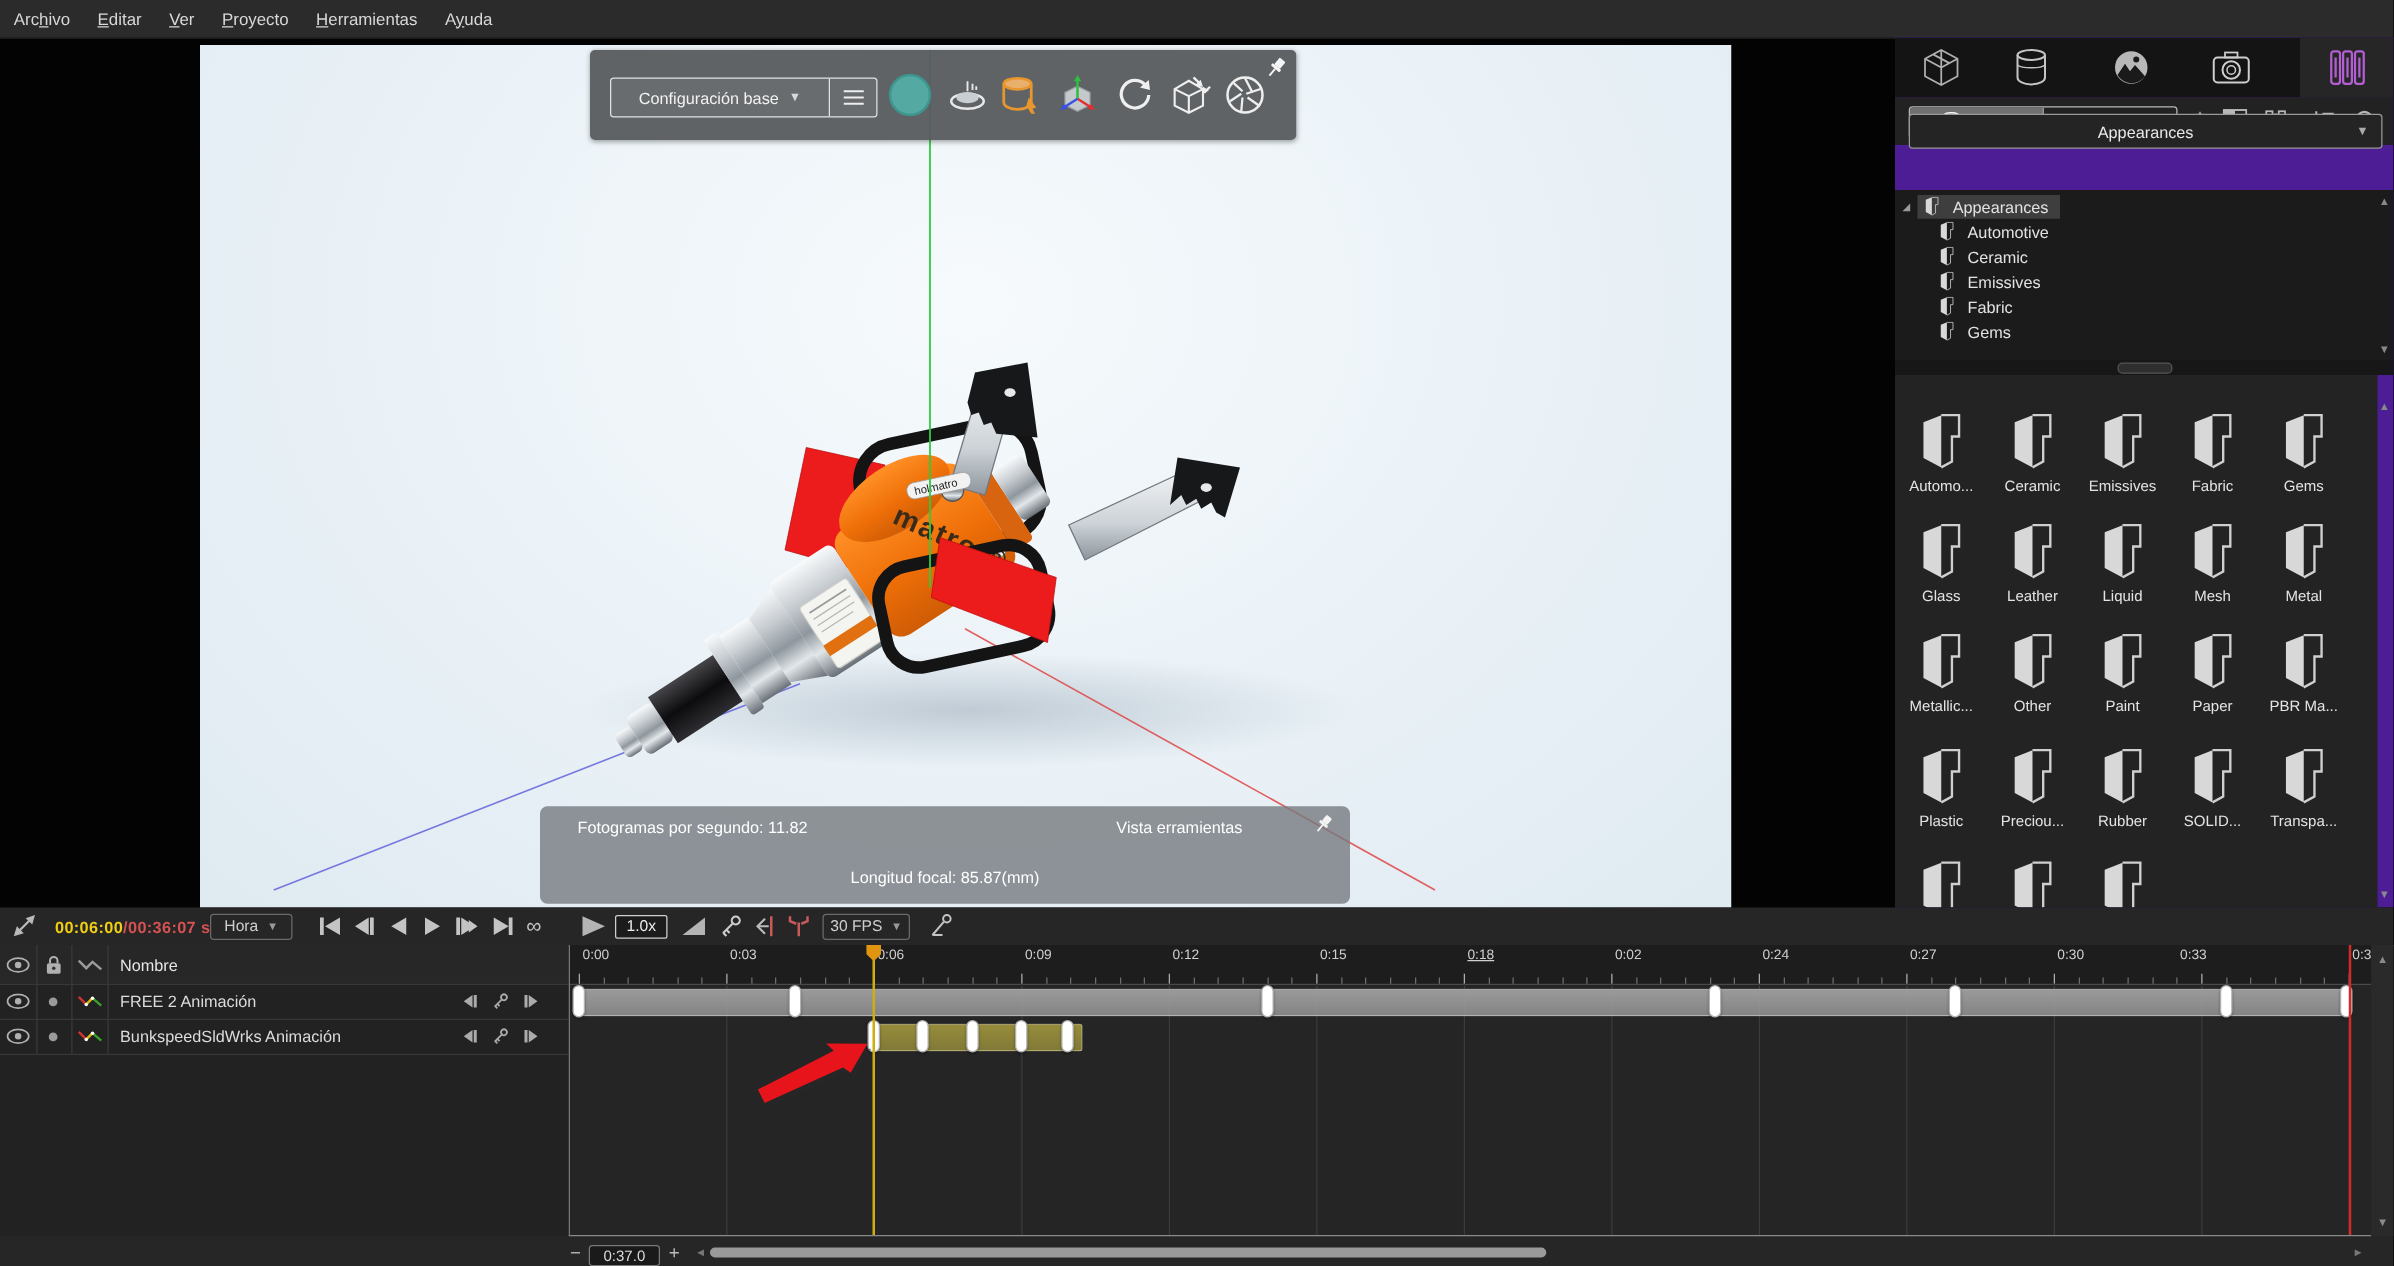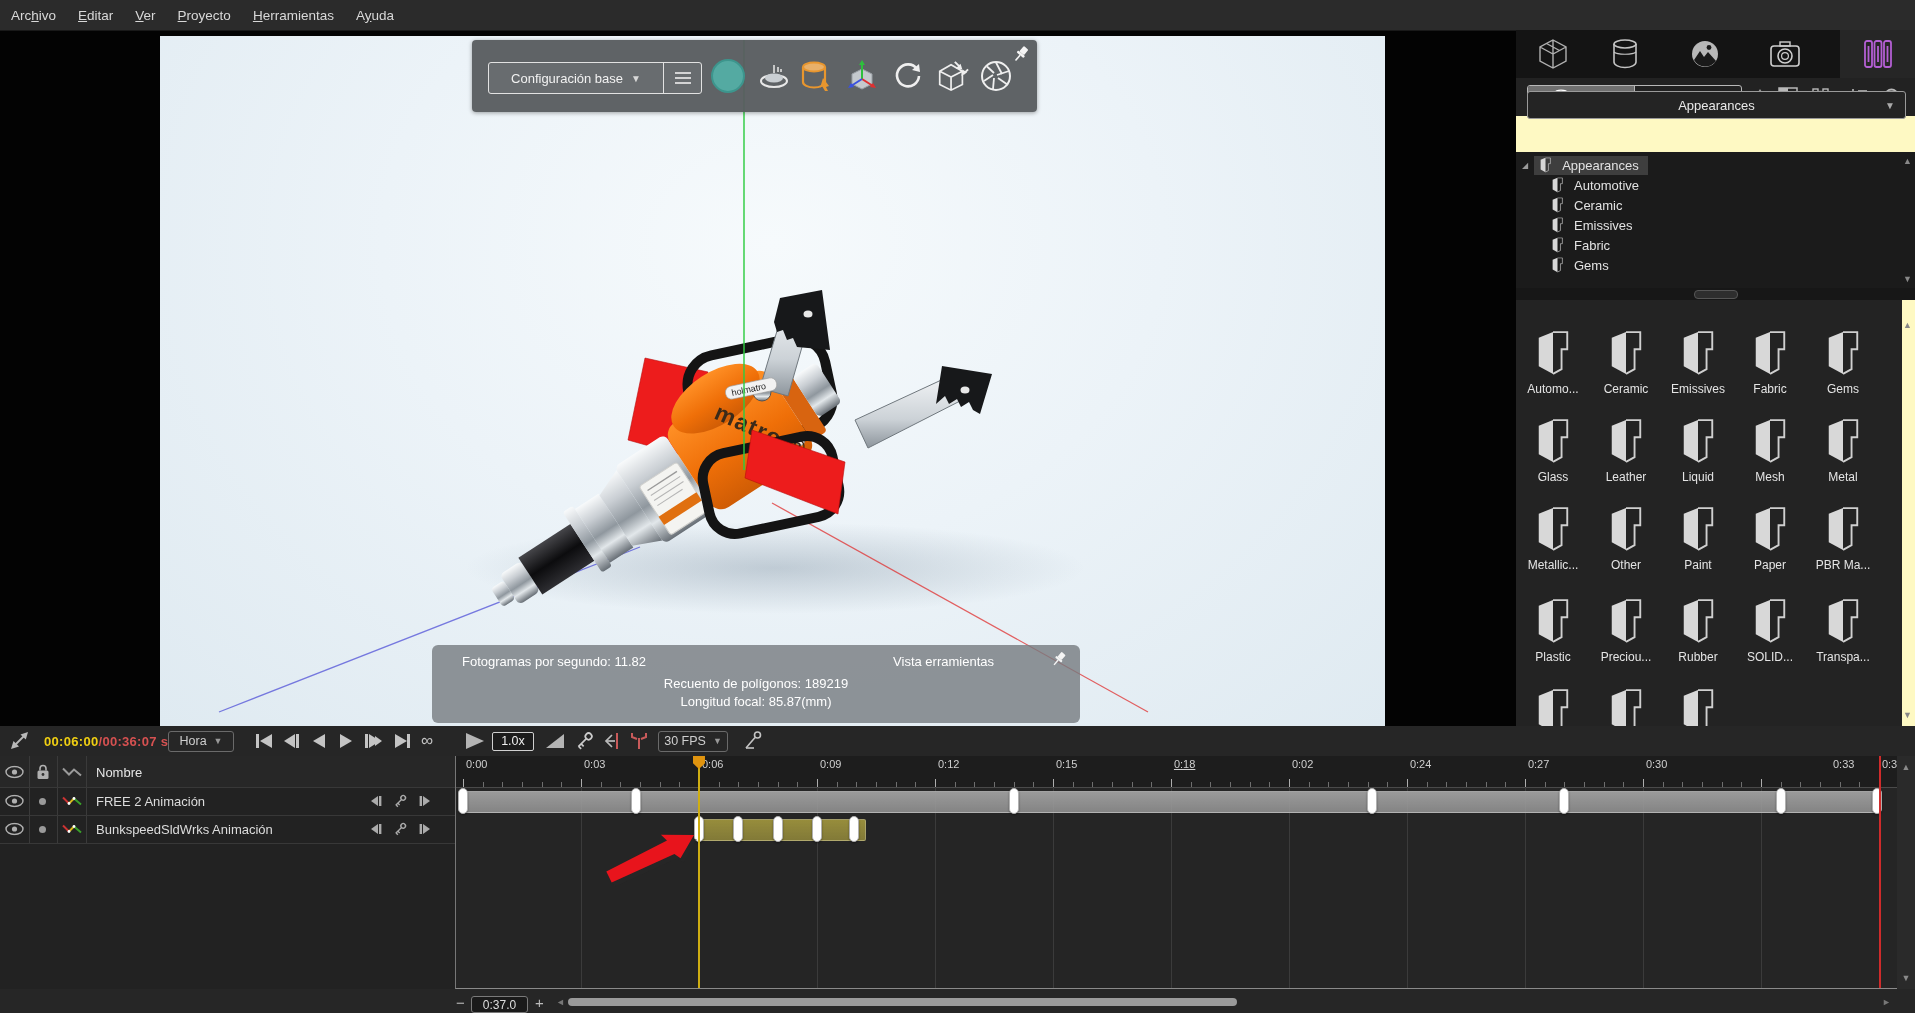--- a/index.html
+++ b/index.html
@@ -29,21 +29,21 @@
   .vp-pin{position:absolute;right:6px;top:4px;}
   
   .vp-overlay{position:absolute;left:272px;top:609px;width:648px;height:78px;border-radius:6px;
               background:rgba(118,123,127,.80);color:#fff;font-size:13px;}
   .ovl-fps{position:absolute;left:30px;top:9px;}
   .ovl-mode{position:absolute;right:86px;top:9px;}
   .ovl-poly{position:absolute;left:0;right:0;top:31px;text-align:center;}
   .ovl-focal{position:absolute;left:0;right:0;top:49px;text-align:center;}
   .ovl-pin{position:absolute;right:12px;top:5px;}
   
-  .panel{position:absolute;left:1516px;top:30px;width:399px;height:696px;background:#fef9c3;overflow:hidden;}
+  .panel{position:absolute;left:1516px;top:30px;width:399px;height:696px;background:#4c1d95;overflow:hidden;}
   .tabbar{position:absolute;left:0;top:0;width:399px;height:48px;background:#141414;}
   .tab{position:absolute;top:0;height:48px;width:72px;display:flex;align-items:center;justify-content:center;}
   .tab.active{background:#262626;width:75px;}
   .srcrow{position:absolute;left:0;top:48px;width:399px;height:38px;background:#222;}
   .segmented{position:absolute;left:11px;top:7px;width:215px;height:26px;border:1px solid #b8b8b8;
              border-radius:3px;display:flex;overflow:hidden;box-sizing:border-box;font-size:13px;}
   .seg{flex:1;display:flex;align-items:center;justify-content:center;gap:8px;color:#c8c8c8;}
   .seg.active{background:#707070;color:#fff;}
   .seg+.seg{border-left:1px solid #b8b8b8;}
   .src-ic{position:absolute;top:9px;}
@@ -291,21 +291,20 @@
               <rect x="5.5" y="9" width="9" height="2.5" rx="1"></rect>
             <rect x="9.2" y="11.5" width="1.6" height="7"></rect>
           </g>
         </svg>
       </div>
     </div>
 
     <div class="vp-overlay">
       <div class="ovl-fps">Fotogramas por segundo: 11.82</div>
       <div class="ovl-mode">Vista erramientas</div>
-      <div class="ovl-poly">Recuento de polígonos: 189219</div>
       <div class="ovl-focal">Longitud focal: 85.87(mm)</div>
       <div class="ovl-pin">
         <svg width="18" height="18" viewBox="0 0 20 20">
           <g transform="rotate(40 10 10)" fill="#f4f4f4">
             <rect x="7" y="2" width="6" height="7" rx="1"></rect>
               <rect x="5.5" y="9" width="9" height="2.5" rx="1"></rect>
             <rect x="9.2" y="11.5" width="1.6" height="7"></rect>
           </g>
         </svg>
       </div>
@@ -872,21 +871,21 @@
           <div class="tick-label" style="left: 717.94px; text-decoration: underline;">0:18</div>
           <div class="tick-major" style="left: 832.93px;"></div>
           <div class="tick-label" style="left: 835.93px;">0:02</div>
           <div class="tick-major" style="left: 950.92px;"></div>
           <div class="tick-label" style="left: 953.92px;">0:24</div>
           <div class="tick-major" style="left: 1068.91px;"></div>
           <div class="tick-label" style="left: 1071.91px;">0:27</div>
           <div class="tick-major" style="left: 1186.9px;"></div>
           <div class="tick-label" style="left: 1189.9px;">0:30</div>
           <div class="tick-major" style="left: 1304.89px;"></div>
-          <div class="tick-label" style="left: 1377px;">0:33</div>
+          <div class="tick-label" style="left: 1288px;">0:33</div>
           <div class="tick-major" style="left: 1422.88px;"></div>
           <div class="tick-label" style="left: 1425.88px;">0:36</div>
           <div class="tick-minor" style="left: 26.665px;"></div>
           <div class="tick-minor" style="left: 46.33px;"></div>
           <div class="tick-minor" style="left: 65.995px;"></div>
           <div class="tick-minor" style="left: 85.66px;"></div>
           <div class="tick-minor" style="left: 105.325px;"></div>
           <div class="tick-minor" style="left: 144.655px;"></div>
           <div class="tick-minor" style="left: 164.32px;"></div>
           <div class="tick-minor" style="left: 183.985px;"></div>

